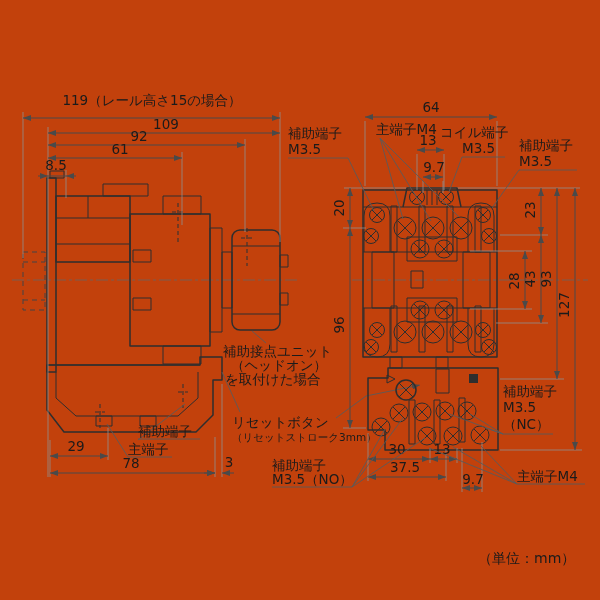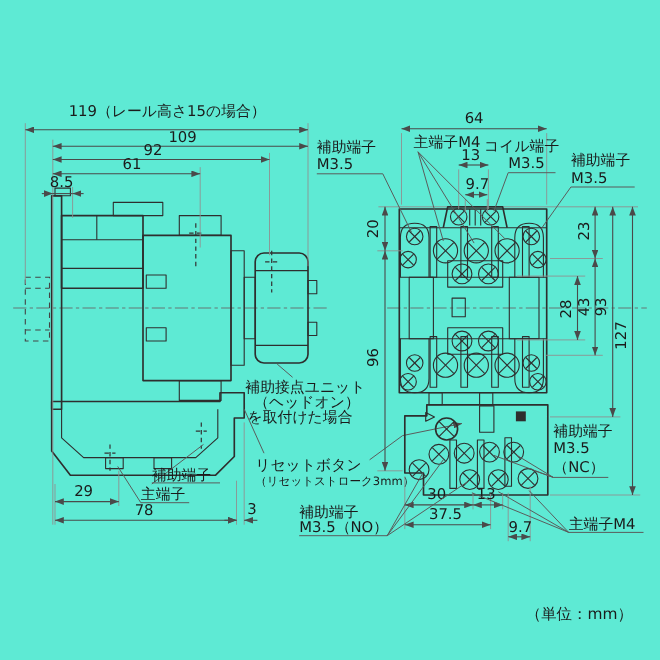--- a/index.html
+++ b/index.html
@@ -1,16 +1,16 @@
 <!DOCTYPE html>
 <html><head>
 <meta charset="utf-8">
 <style>
   html,body{margin:0;padding:0;background:#e8e8e8;}
-  .canvas{position:relative;width:600px;height:600px;background:#5eead4;overflow:hidden;
+  .canvas{position:relative;width:600px;height:600px;background:#c2410c;overflow:hidden;
           font-family:"DejaVu Sans",sans-serif;}
   svg{position:absolute;left:0;top:0;}
   .ol{fill:none;stroke:#2e2e2e;stroke-width:1.5;stroke-linejoin:round;}
   .ol2{fill:none;stroke:#2e2e2e;stroke-width:1;stroke-linejoin:round;}
   .fill{fill:#2e2e2e;stroke:none;}
   .dim{stroke:#4a4a4a;stroke-width:1;fill:none;}
   .ext{stroke:#8f8f8f;stroke-width:0.8;fill:none;}
   .ldr{stroke:#5a5a5a;stroke-width:0.9;fill:none;}
   .cl{stroke:#666;stroke-width:0.8;fill:none;stroke-dasharray:12 3 3 3;}
   .hid{stroke:#333;stroke-width:1.1;fill:none;stroke-dasharray:4 3;}

